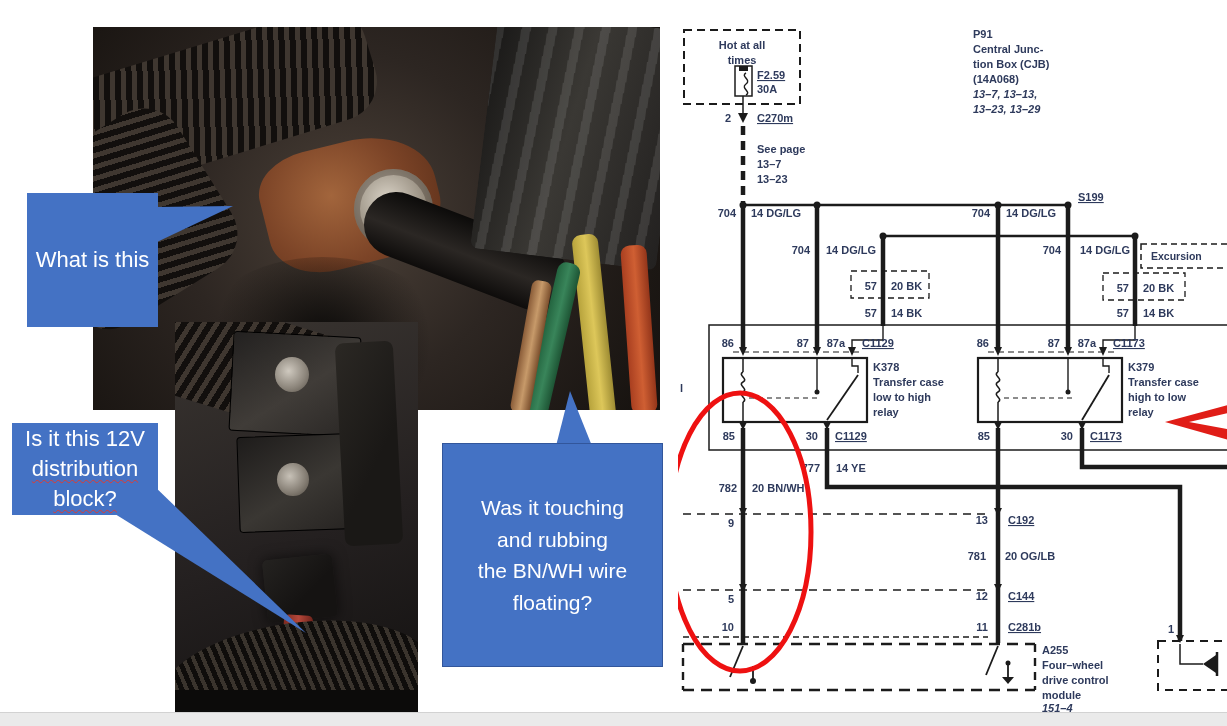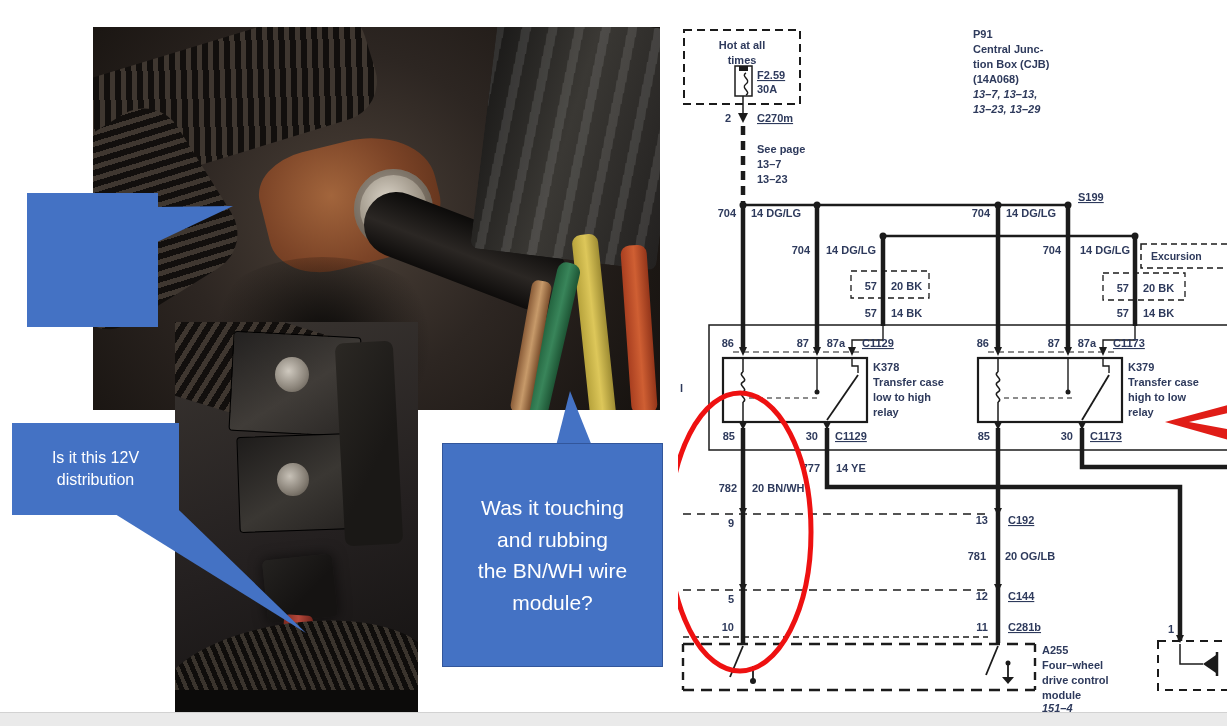--- a/index.html
+++ b/index.html
@@ -9,21 +9,21 @@
   .photo{position:absolute;overflow:hidden;background:#221d1a;}
   .photo .abs{position:absolute;}
   #photo1{left:93px;top:27px;width:567px;height:383px;background:radial-gradient(circle at 45% 50%,#4c4138 0%,#2d2622 45%,#15110e 100%);}
   #photo2{left:175px;top:322px;width:243px;height:391px;background:linear-gradient(160deg,#3a3531 0%,#242020 55%,#131110 100%);}
   .loom{background:repeating-linear-gradient(105deg,#120f0d 0 6px,#3f3730 6px 11px);border-radius:40px;}
   .loom2{background:repeating-linear-gradient(75deg,#0f0d0b 0 5px,#3a342d 5px 9px);border-radius:50%;}
   
   .callout{position:absolute;background:#4472C4;color:#fff;text-align:center;
     display:flex;flex-direction:column;justify-content:center;box-sizing:border-box;}
   .callout .ln{width:100%;}
-  .wavy{text-decoration-style:wavy;text-decoration-color:#e03a2f;text-decoration-thickness:1px;text-underline-offset:3px;}
+  .wavy{text-decoration:underline;text-decoration-style:wavy;text-decoration-color:#e03a2f;text-decoration-thickness:1px;text-underline-offset:3px;}
   
   svg text{font-family:"Liberation Sans",sans-serif;font-weight:bold;fill:#2e3a5c;font-size:11px;}
   svg text.u{text-decoration:underline;}
   svg text.it{font-style:italic;}
   svg text.sm{font-size:10.5px;}
   .ink{stroke:#1b1b1b;fill:none;}
   
   #bottombar{left:0;top:712px;width:1227px;height:14px;background:#eaeaea;border-top:1px solid #d2d2d2;box-sizing:border-box;}
 </style>
 </head>
@@ -58,32 +58,34 @@
     <div class="abs" style="left:0;top:94%;width:100%;height:6%;background:#0c0b0a;"></div>
   </div>
 
   <svg class="abs" style="left:0;top:0;" width="1227" height="726" viewBox="0 0 1227 726">
     <polygon points="155,207 157,242 233,206" fill="#4472C4"></polygon>
     <polygon points="115,514 150,482 306,633" fill="#4472C4"></polygon>
     <polygon points="556,446 592,446 570,391" fill="#4472C4"></polygon>
   </svg>
 
   <div class="callout" style="left:27px;top:193px;width:131px;height:134px;font-size:22px;line-height:1.45;">
-  </div>
-
-  <div class="callout" style="left:12px;top:423px;width:167px;height:92px;font-size:16px;line-height:1.35;">
+    <div class="ln">What is this</div>
+  </div>
+
+  <div class="callout" style="left:12px;top:423px;width:146px;height:92px;font-size:22px;line-height:1.35;">
     <div class="ln">Is it this 12V</div>
     <div class="ln wavy">distribution</div>
+    <div class="ln wavy">block?</div>
   </div>
 
   <div class="callout" style="left:442px;top:443px;width:221px;height:224px;font-size:21px;line-height:1.5;border:1px solid rgba(38,68,128,0.6);align-items:flex-end;">
     <div class="ln">Was it touching</div>
     <div class="ln">and rubbing</div>
     <div class="ln">the BN/WH wire</div>
-    <div class="ln">module?</div>
+    <div class="ln">floating?</div>
   </div>
 
   <svg class="abs" style="left:678px;top:0;" width="552" height="712" viewBox="678 0 552 712">
 
     <rect x="684" y="30" width="116" height="74" class="ink" stroke-width="2" stroke-dasharray="8 5"></rect>
     <text x="742" y="49" text-anchor="middle">Hot at all</text>
     <text x="742" y="64" text-anchor="middle">times</text>
     <rect x="735" y="66" width="17" height="30" class="ink" stroke-width="1.5"></rect>
     <rect x="739" y="66" width="9" height="5" fill="#1b1b1b"></rect>
     <path d="M746,73 c-6,3 6,7 0,11 c-6,4 6,8 0,11" class="ink" stroke-width="1.4"></path>

